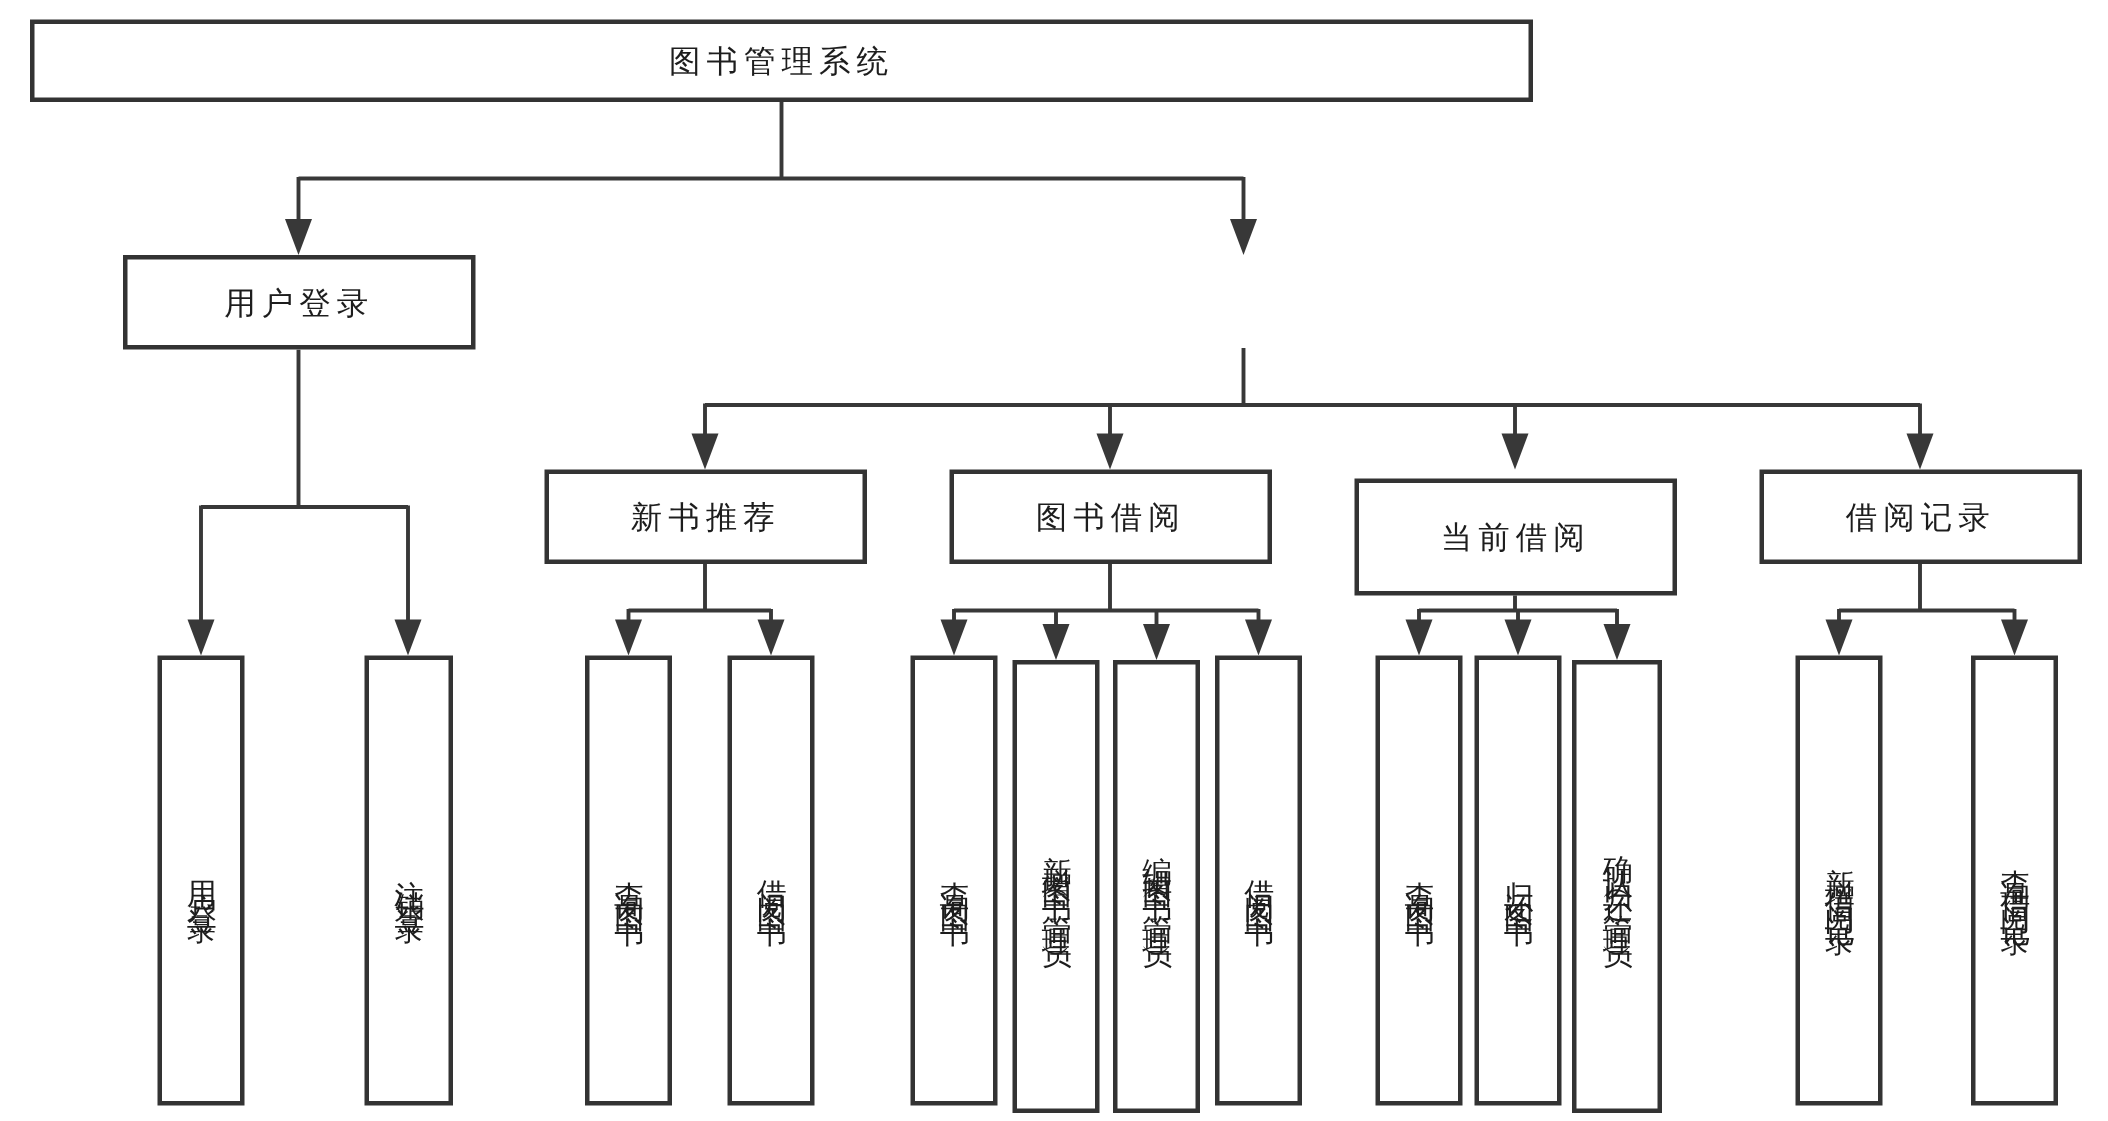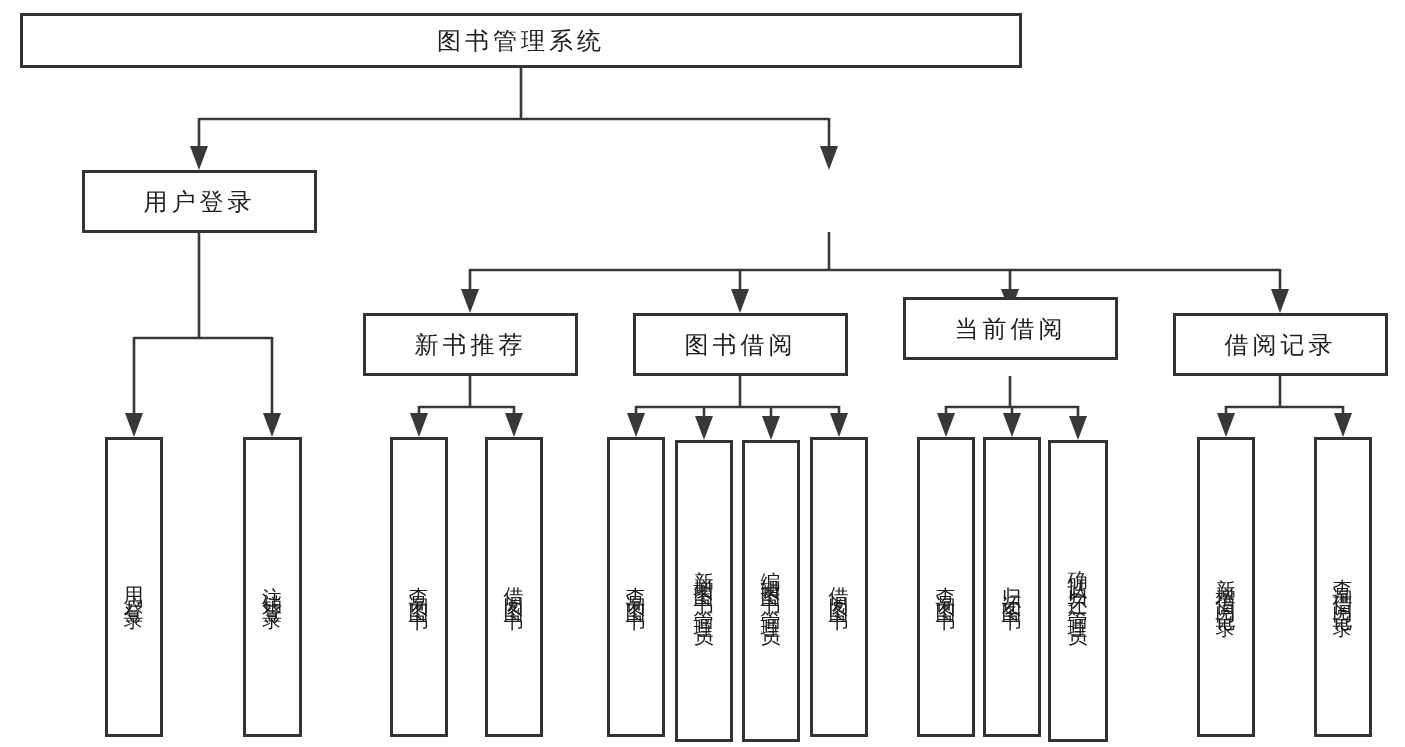--- a/index.html
+++ b/index.html
@@ -16,21 +16,21 @@
   .box{
     position:absolute;
     box-sizing:border-box;
     border:3px solid #333333;
     background:#ffffff;
     display:flex;
     align-items:center;
     justify-content:center;
   }
   .hlbl{
-    font-size:24px;
+    font-size:21px;
     letter-spacing:4px;
     color:#1d1d1d;
     white-space:nowrap;
   }
   .vlbl{
     writing-mode:vertical-rl;
     text-orientation:mixed;
     font-size:20px;
     letter-spacing:8px;
     line-height:1;
@@ -122,21 +122,21 @@
   <div class="box" style="left:82px;top:170px;width:235px;height:63px">
     <span class="hlbl">用户登录</span>
   </div>
 
   <div class="box" style="left:363px;top:313px;width:215px;height:63px">
     <span class="hlbl">新书推荐</span>
   </div>
   <div class="box" style="left:633px;top:313px;width:215px;height:63px">
     <span class="hlbl">图书借阅</span>
   </div>
-  <div class="box" style="left:903px;top:297px;width:215px;height:63px">
+  <div class="box" style="left:903px;top:319px;width:215px;height:78px">
     <span class="hlbl">当前借阅</span>
   </div>
   <div class="box" style="left:1173px;top:313px;width:215px;height:63px">
     <span class="hlbl">借阅记录</span>
   </div>
 
   <div class="box" style="left:105px;top:437px;width:58px;height:300px">
     <span class="vlbl">用户登录</span>
   </div>
   <div class="box" style="left:243px;top:437px;width:59px;height:300px">

